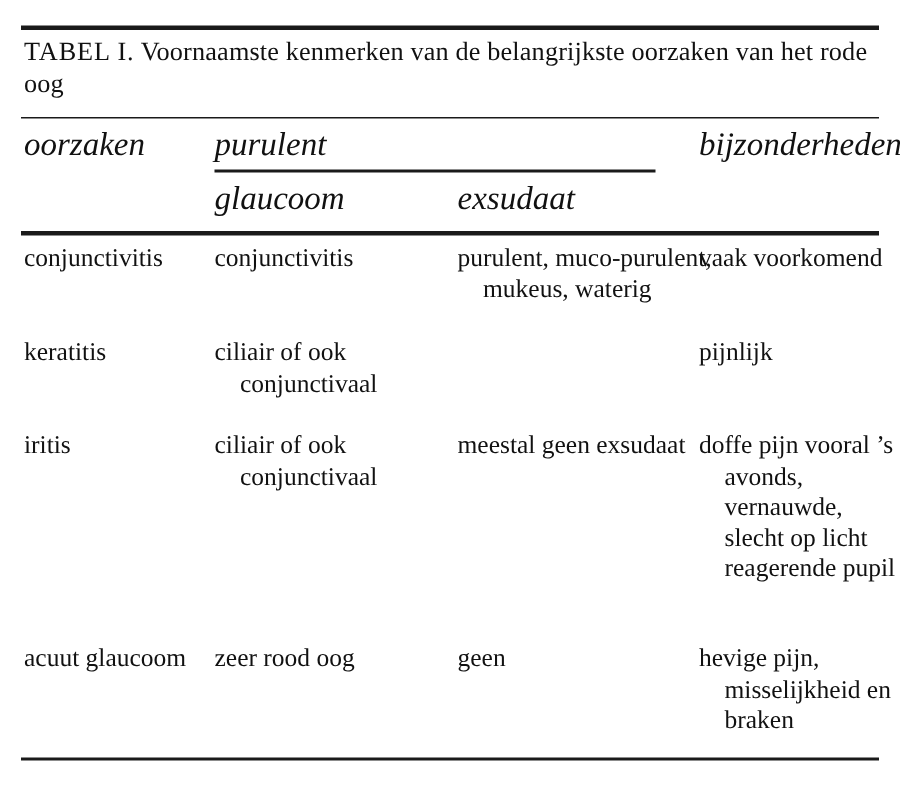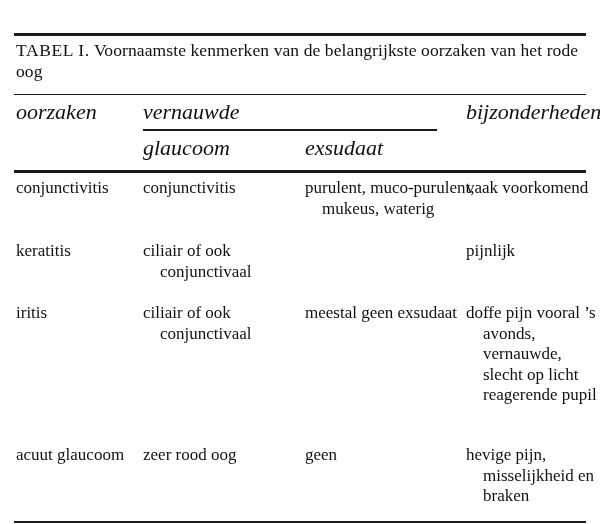--- a/index.html
+++ b/index.html
@@ -11,21 +11,21 @@
     width: 600px;
     height: 524px;
     position: relative;
     font-family: "Liberation Serif", "DejaVu Serif", serif;
     color: #111111;
     overflow: hidden;
   }
 
   .page {
     position: absolute;
-    left: 0; top: 16px;
+    left: 0; top: 0;
     width: 600px;
     height: 427px;
   }
 
   
   .rule {
     position: absolute;
     background: #1a1a1a;
   }
   .rule-top      { left: 14px; top: 17px;  width: 572px; height: 2.5px; }
@@ -93,21 +93,21 @@
 
 <div class="page">
 
   <div class="rule rule-top"></div>
 
   <div class="caption"><span class="smallcaps">TABEL I.</span> <span>Voornaamste kenmerken van de belangrijkste oorzaken van het rode oog</span></div>
 
   <div class="rule rule-title"></div>
 
   <div class="hdr hdr-oorzaken">oorzaken</div>
-  <div class="hdr hdr-kenmerken">vernauwde</div>
+  <div class="hdr hdr-kenmerken">purulent</div>
   <div class="hdr hdr-bijzonder">bijzonderheden</div>
 
   <div class="rule rule-sub"></div>
 
   <div class="hdr hdr-roodheid">glaucoom</div>
   <div class="hdr hdr-exsudaat">exsudaat</div>
 
   <div class="rule rule-body-top"></div>
 
   <div class="body">

